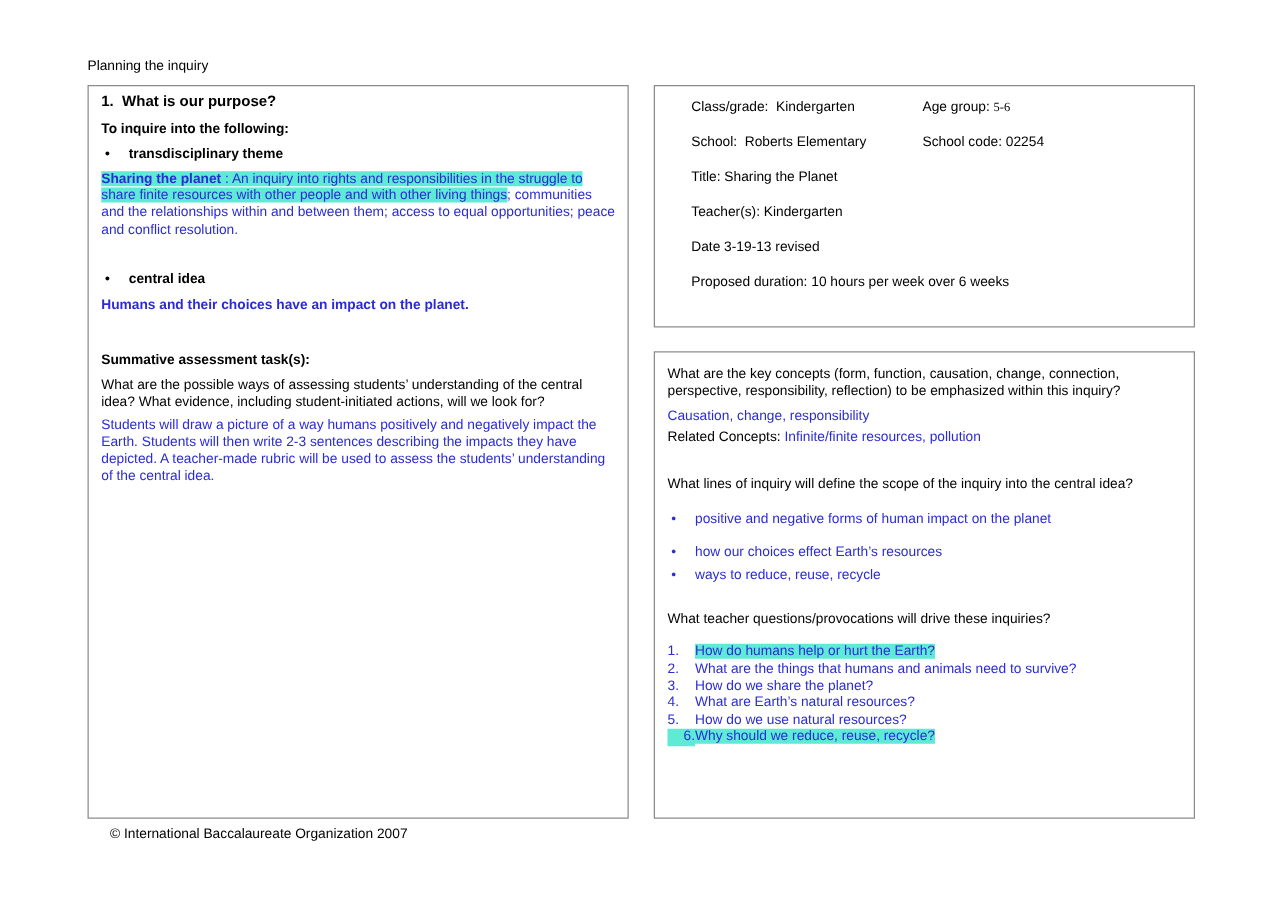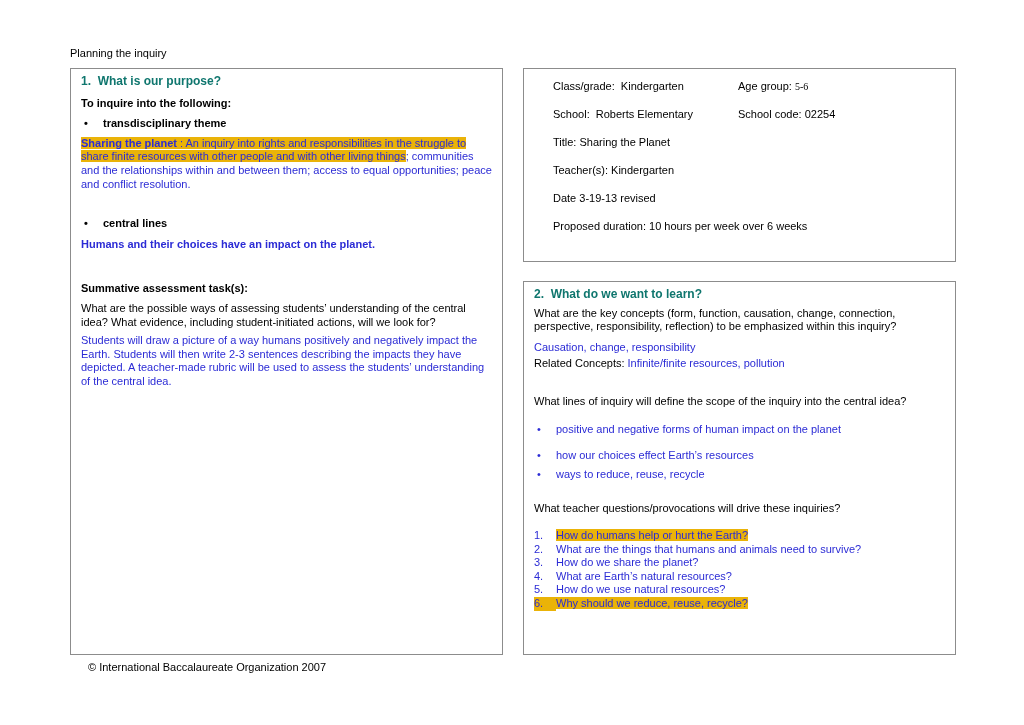--- a/index.html
+++ b/index.html
@@ -4,33 +4,33 @@
 <style>
   html,body { margin:0; padding:0; background:#fff; }
   body {
     width:1024px; height:725px; position:relative; overflow:hidden;
     font-family:"Liberation Sans", sans-serif; color:#000;
     font-size:11px; line-height:13.6px;
   }
   .pre { white-space:pre-wrap; }
   .b { font-weight:bold; }
   .blue { color:#2b2bd5; }
-  .hl { background:#eab308; }
+  .hl { background:#5eead4;text-align:right; }
 
   .page-header { position:absolute; left:70px; top:47px; font-size:11px; }
   .page-footer { position:absolute; left:88px; top:661px; font-size:11px; }
 
   .box {
     position:absolute; border:1px solid #8c8c8c; background:#fff; box-sizing:border-box;
   }
   #purpose-box { left:70px; top:68px; width:433px; height:587px; padding:6px 10px; }
   #info-box    { left:523px; top:68px; width:433px; height:194px; padding:11px 10px; }
   #learn-box   { left:523px; top:281px; width:433px; height:374px; padding:6px 10px; }
 
-  .box-title { margin:0; font-size:12px; font-weight:bold; color:#0f766e; }
+  .box-title { margin:0; font-size:12px; font-weight:bold; color:#000000; }
   p { margin:0; }
 
   
   .bullet-row { display:flex; align-items:flex-start; }
   .bullet { flex:0 0 19px; padding-left:3px; }
   .bullet::before { content:"\2022"; }
   .bullet-row.blue .bullet::before { color:#2b2bd5; }
 
   
   .m-intro     { margin-top:8px; }
@@ -75,21 +75,21 @@
 
   <div class="bullet-row b m-bullet1">
     <span class="bullet"></span>
     <span>transdisciplinary theme</span>
   </div>
 
   <p class="m-theme"><span class="hl blue"><span class="b">Sharing the planet</span><span> : An inquiry into rights and responsibilities in the struggle to share finite resources with other people and with other living things</span></span><span class="blue">; communities and the relationships within and between them; access to equal opportunities; peace and conflict resolution.</span></p>
 
   <div class="bullet-row b m-bullet2">
     <span class="bullet"></span>
-    <span>central lines</span>
+    <span>central idea</span>
   </div>
 
   <p class="b blue m-central">Humans and their choices have an impact on the planet.</p>
 
   <p class="b m-sumtitle">Summative assessment task(s):</p>
   <p class="m-sumprompt">What are the possible ways of assessing students’ understanding of the central idea? What evidence, including student-initiated actions, will we look for?</p>
   <p class="blue m-sumans">Students will draw a picture of a way humans positively and negatively impact the Earth. Students will then write 2-3 sentences describing the impacts they have depicted. A teacher-made rubric will be used to assess the students’ understanding of the central idea.</p>
 </section>
 
 <section class="box" id="info-box">
@@ -110,21 +110,20 @@
   <div class="info-row">
     <span>Date 3-19-13 revised</span>
   </div>
   <div class="info-row">
     <span>Proposed duration: 10 hours per week over 6 weeks</span>
   </div>
 
 </section>
 
 <section class="box" id="learn-box">
-  <h2 class="box-title pre">2.  What do we want to learn?</h2>
 
   <p class="m-keyprompt">What are the key concepts (form, function, causation, change, connection, perspective, responsibility, reflection) to be emphasized within this inquiry?</p>
   <p class="blue m-keyans">Causation, change, responsibility</p>
   <p class="m-related"><span>Related Concepts: </span><span class="blue">Infinite/finite resources, pollution</span></p>
 
   <p class="m-linesq">What lines of inquiry will define the scope of the inquiry into the central idea?</p>
 
   <div class="bullet-row blue m-line1">
     <span class="bullet"></span>
     <span>positive and negative forms of human impact on the planet</span>

